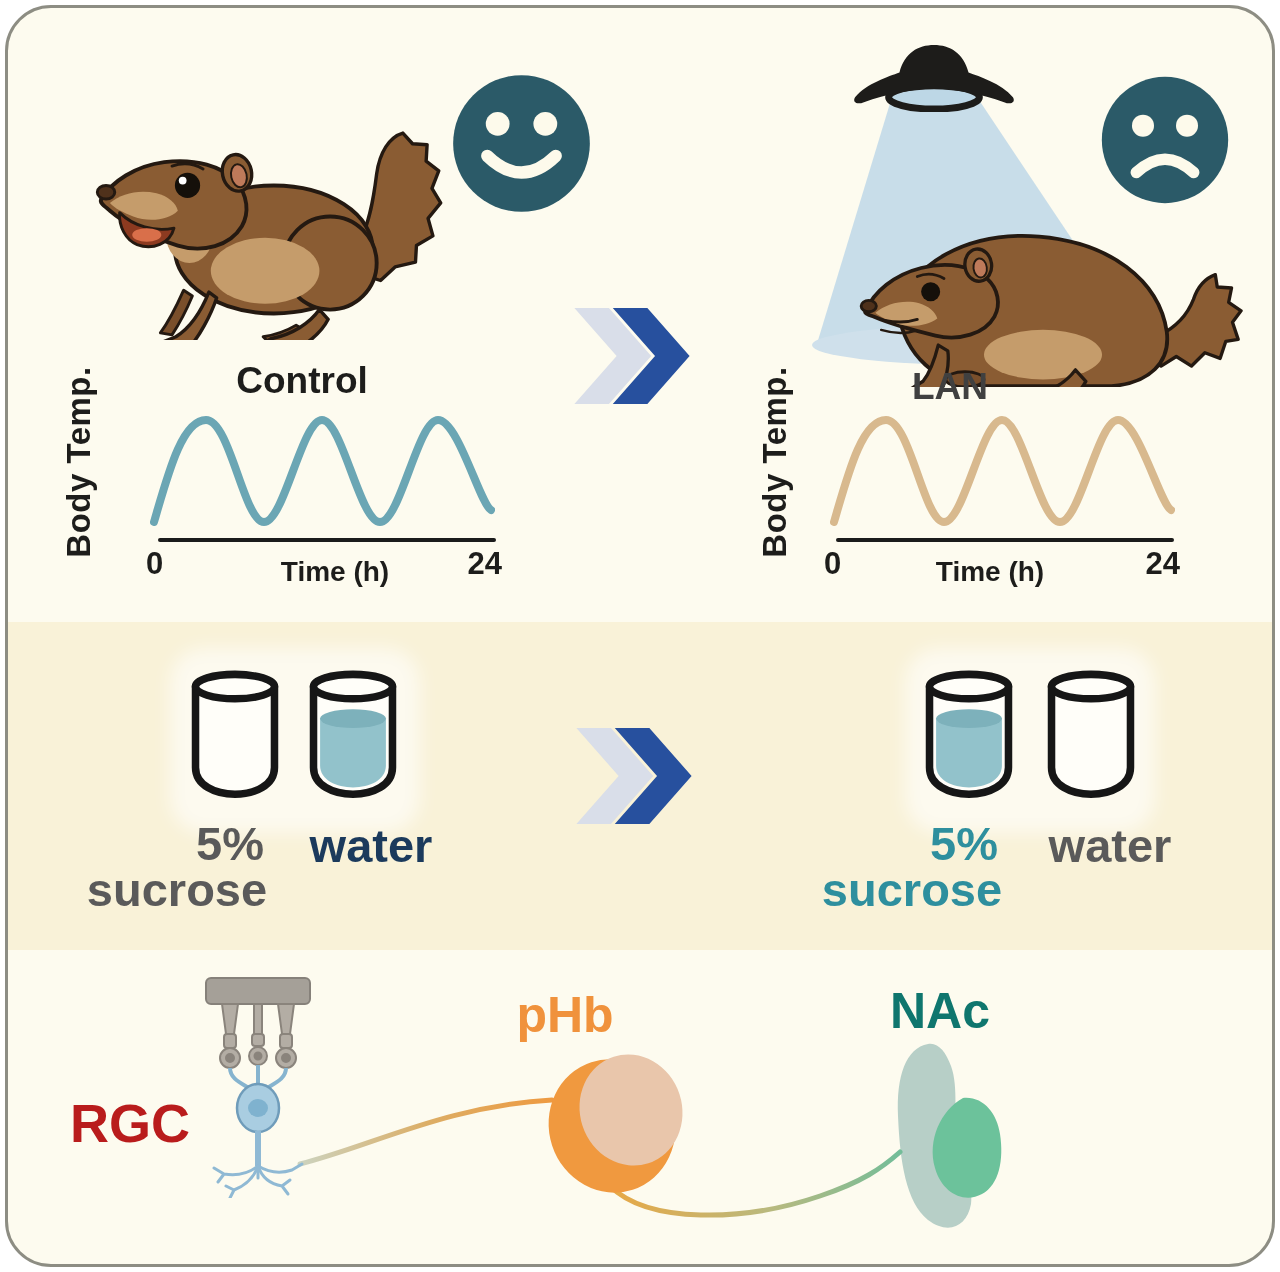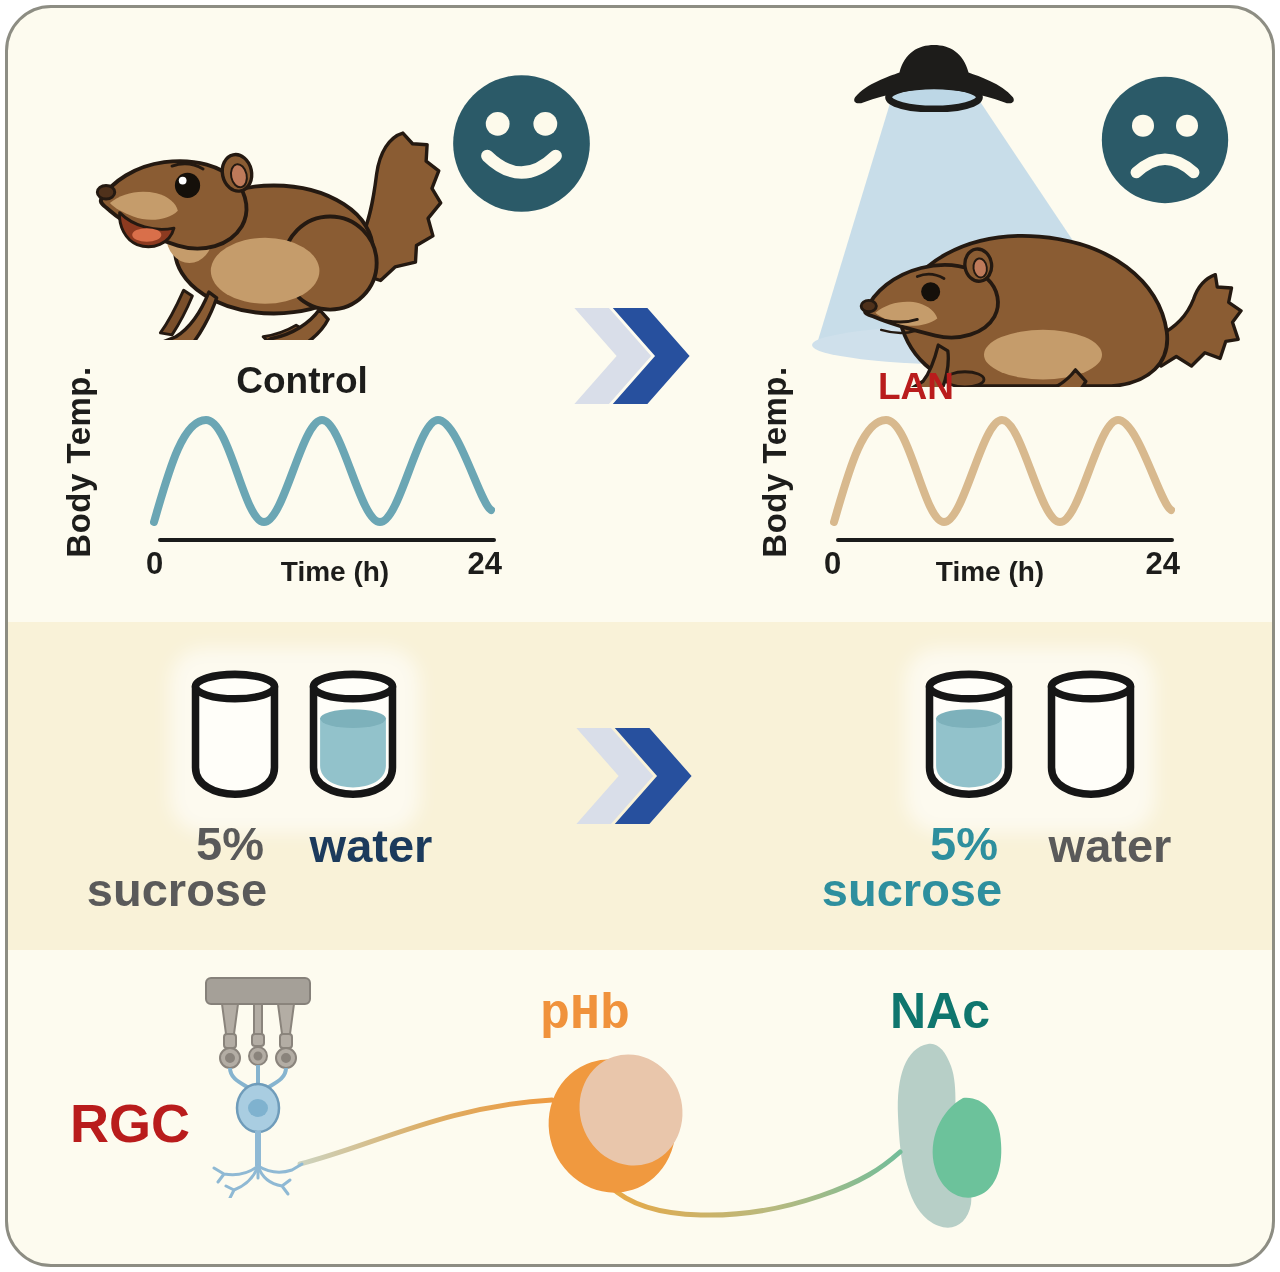--- a/index.html
+++ b/index.html
@@ -105,21 +105,21 @@
   <div class="abs lbl ctitle" style="left:162px;top:362px;">Control</div>
   <svg class="abs" style="left:150px;top:404px;" width="345" height="135" viewBox="0 0 345 135">
     <path d="M4,118 C18,70 32,16 56,16 S94,118 114,118 S152,16 172,16 S210,118 230,118 S268,16 288,16 S330,100 341,106" fill="none" stroke="#6ba6b4" stroke-width="8" stroke-linecap="round"></path>
   </svg>
   <div class="abs axis" style="left:158px;top:538px;width:338px;"></div>
   <div class="abs lbl tick" style="left:146px;top:548px;width:40px;text-align:left;">0</div>
   <div class="abs lbl tick" style="left:450px;top:548px;width:52px;text-align:right;">24</div>
   <div class="abs lbl xlab" style="left:235px;top:558px;">Time (h)</div>
 
   <div class="abs lbl ylab" style="left:758px;top:568px;">Body Temp.</div>
-  <div class="abs lbl ctitle" style="left:786px;top:368px;width:260px;color:#b91c1c;">LAN</div>
+  <div class="abs lbl ctitle" style="left:820px;top:368px;width:260px;color:#404040;">LAN</div>
   <svg class="abs" style="left:830px;top:404px;" width="345" height="135" viewBox="0 0 345 135">
     <path d="M4,118 C18,70 32,16 56,16 S94,118 114,118 S152,16 172,16 S210,118 230,118 S268,16 288,16 S330,100 341,106" fill="none" stroke="#d8b98e" stroke-width="8" stroke-linecap="round"></path>
   </svg>
   <div class="abs axis" style="left:836px;top:538px;width:338px;"></div>
   <div class="abs lbl tick" style="left:824px;top:548px;width:40px;text-align:left;">0</div>
   <div class="abs lbl tick" style="left:1128px;top:548px;width:52px;text-align:right;">24</div>
   <div class="abs lbl xlab" style="left:890px;top:558px;">Time (h)</div>
 
   <svg class="abs" style="left:188px;top:664px;" width="94" height="158" viewBox="0 0 100 160">
     <path d="M8,20 L8,106 C8,144 92,144 92,106 L92,20" fill="#fffef9" stroke="#161616" stroke-width="8" stroke-linecap="round"></path>
@@ -200,15 +200,15 @@
     <g fill="none" stroke="#8fb9d4" stroke-width="3" stroke-linecap="round">
       <path d="M80,198 C70,206 58,208 46,206 M46,206 L36,200 M46,206 L40,214"></path>
       <path d="M80,198 C76,210 66,218 56,222 M56,222 L48,218 M56,222 L52,230"></path>
       <path d="M80,198 C84,210 92,216 104,218 M104,218 L112,212 M104,218 L110,226"></path>
       <path d="M80,198 C90,204 102,206 114,202 M114,202 L124,196"></path>
       <path d="M80,198 L80,210"></path>
     </g>
   </svg>
 
   <div class="abs lbl" style="left:70px;top:1096px;width:120px;font-size:54px;color:#b91c1c;">RGC</div>
-  <div class="abs lbl big" style="left:520px;top:990px;width:130px;color:#f0923c;font-family:Liberation Mono, monospace;">pHb</div>
+  <div class="abs lbl big" style="left:500px;top:990px;width:130px;color:#f0923c;">pHb</div>
   <div class="abs lbl big" style="left:880px;top:986px;width:120px;color:#0f766e;">NAc</div>
 </div>
 
 </body></html>

